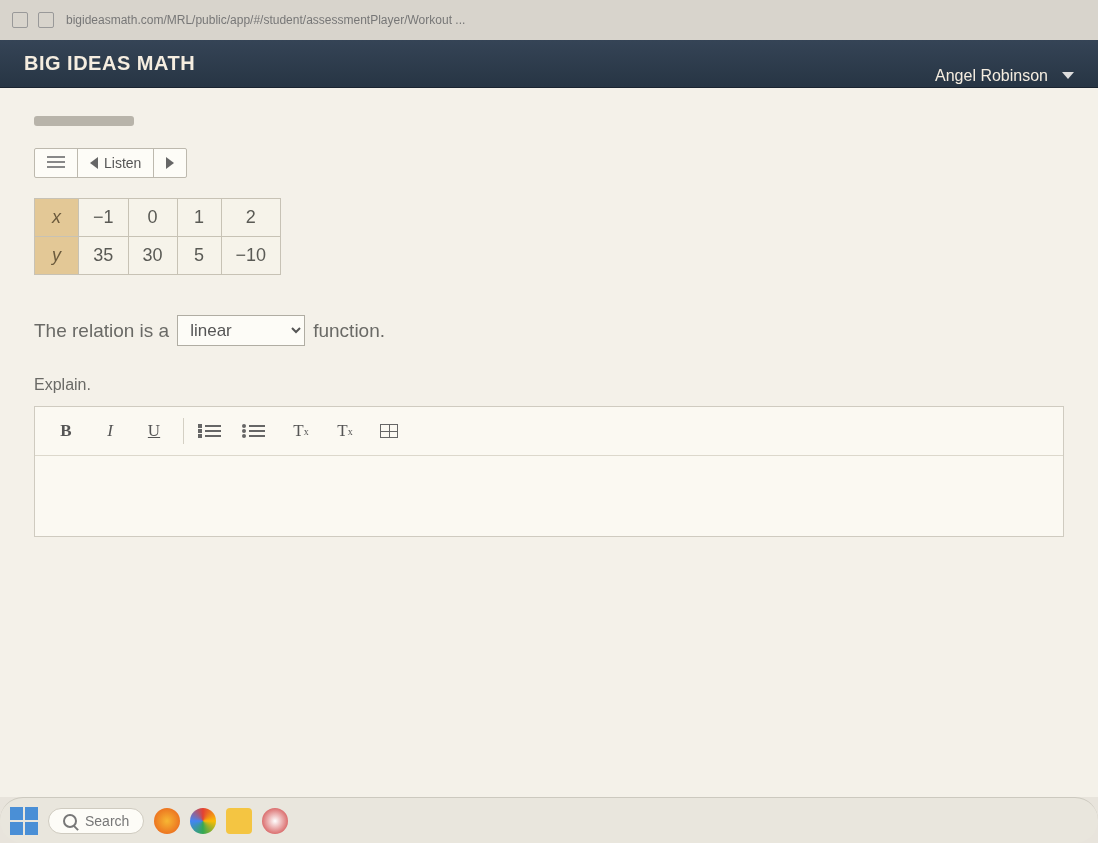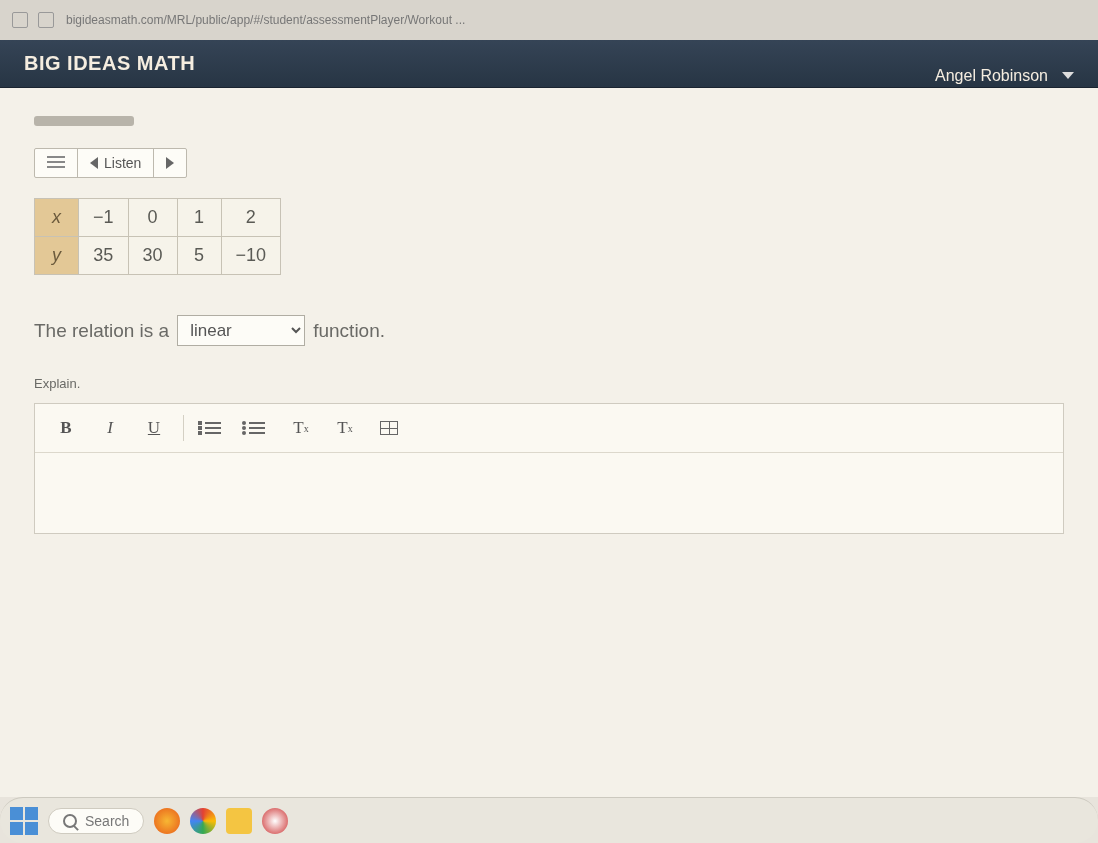--- a/index.html
+++ b/index.html
@@ -100,21 +100,21 @@
     align-items: center;
     gap: 8px;
   }
   .answer-line select {
     font-size: 17px;
     padding: 4px 28px 4px 8px;
     border: 1px solid #b0ada3;
     background: #fdfcf7;
     color: #555;
   }
-  .explain-label { font-size: 13px; color: #6a6a66; margin-bottom: 12px; }
+  .explain-label { font-size: 16px; color: #6a6a66; margin-bottom: 12px; }
   .editor {
     border: 1px solid #cfcbc0;
     background: #fbf9f2;
   }
   .editor-toolbar {
     display: flex;
     align-items: center;
     gap: 2px;
     padding: 8px 10px;
     border-bottom: 1px solid #dcd8cc;

